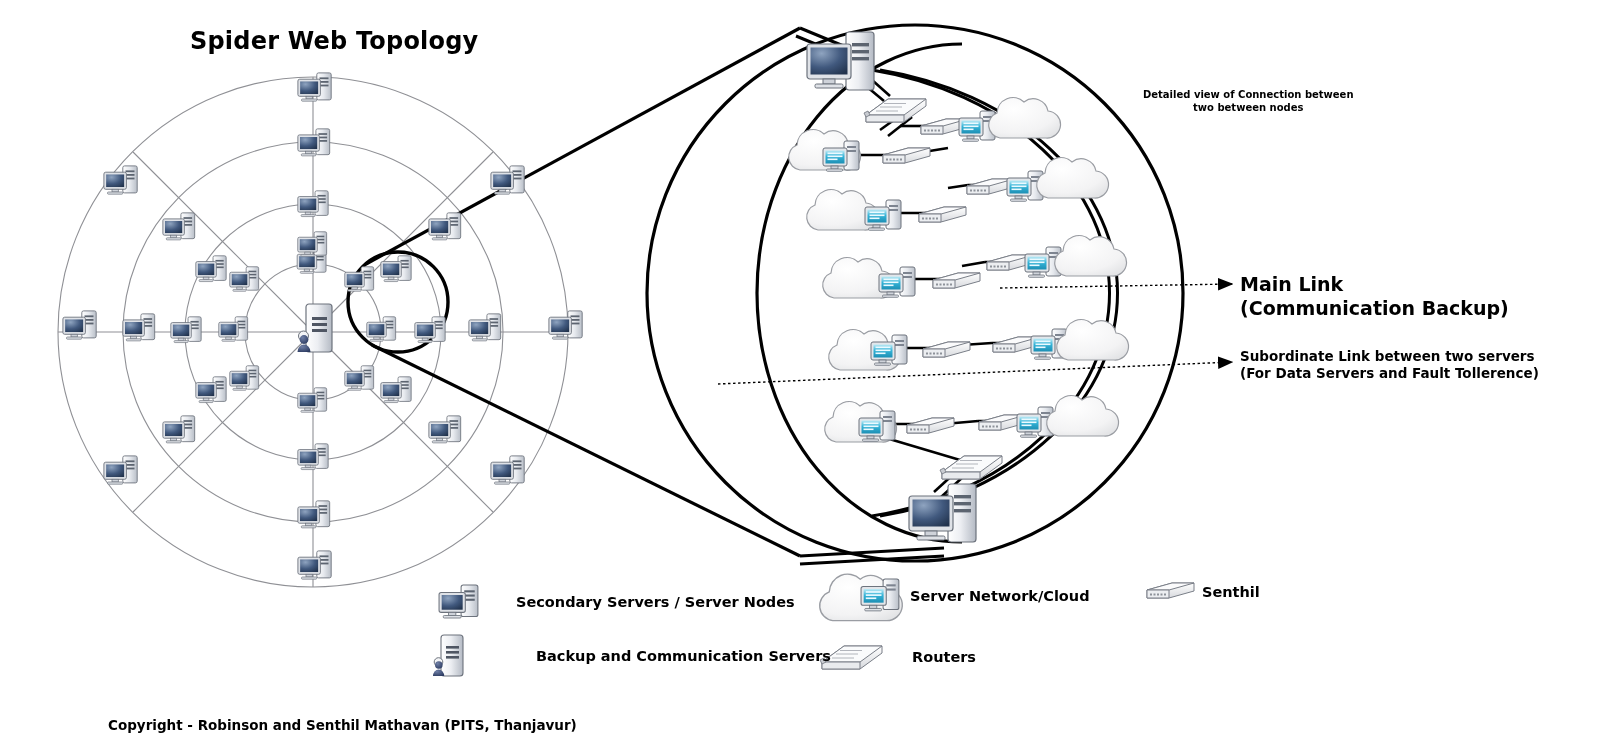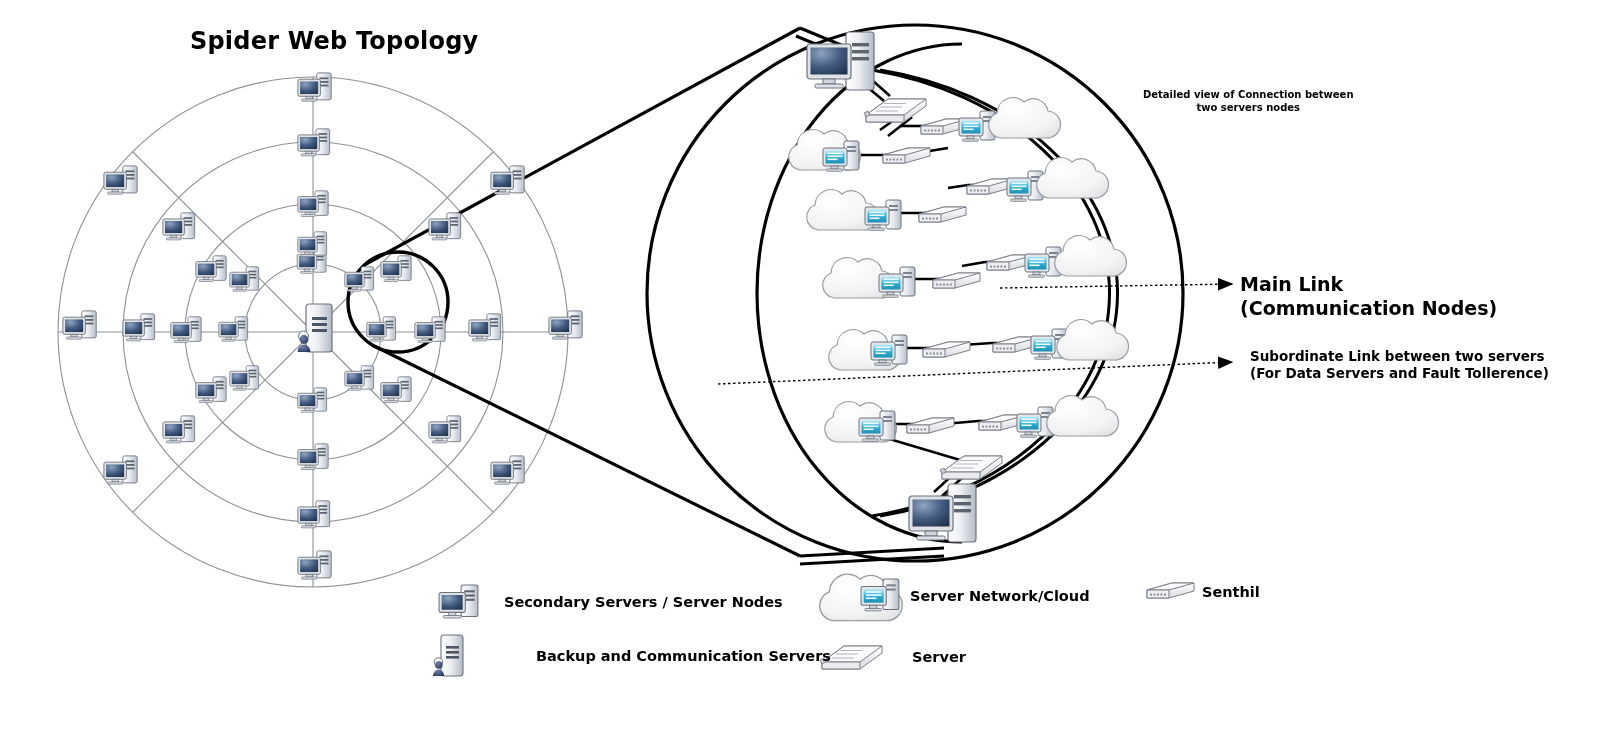--- a/index.html
+++ b/index.html
@@ -4,21 +4,21 @@
 <style>
   html,body{margin:0;padding:0;background:#ffffff;}
   body{width:1600px;height:751px;position:relative;overflow:hidden;
        font-family:"DejaVu Sans","Liberation Sans",sans-serif;color:#000;}
   #stage{position:absolute;left:0;top:0;width:1600px;height:751px;}
   svg.layer{position:absolute;left:0;top:0;width:1600px;height:751px;overflow:visible;}
   .txt{position:absolute;font-weight:bold;white-space:pre;line-height:1.25;}
   #title{left:190px;top:26px;font-size:24px;letter-spacing:.2px;}
   #detail-note{left:1143px;top:89px;font-size:10px;text-align:center;}
   #main-link{left:1240px;top:273px;font-size:19px;}
-  #sub-link{left:1240px;top:348px;font-size:13.5px;margin-left:10px;}
+  #sub-link{left:1240px;top:348px;font-size:13.5px;}
   #copyright{left:108px;top:717px;font-size:13.5px;}
   .lgl{position:absolute;font-size:14.5px;font-weight:bold;white-space:nowrap;}
 </style>
 </head>
 <body>
 
 <div id="stage">
 
   <svg class="layer" viewBox="0 0 1600 751">
     <defs>
@@ -331,26 +331,27 @@
     <use href="#pcDark" transform="translate(438,584) scale(1.05)"></use>
     <use href="#srvBackupSm" transform="translate(432,634)"></use>
     <use href="#cloudS" transform="translate(812,570) scale(1.15)"></use>
     <use href="#pcCyan" transform="translate(860,578) scale(1.05)"></use>
     <use href="#routerI" transform="translate(818,640)"></use>
     <use href="#switchI" transform="translate(1142,578)"></use>
   </svg>
 
   <div class="txt" id="title">Spider Web Topology</div>
 
-  <div class="txt" id="detail-note"><span>Detailed view of Connection between</span><br><span>two servers nodes</span></div>
-
-  <div class="txt" id="main-link"><span>Main Link</span><br><span>(Communication Nodes)</span></div>
+  <div class="txt" id="detail-note"><span>Detailed view of Connection between</span><br><span>two between nodes</span></div>
+
+  <div class="txt" id="main-link"><span>Main Link</span><br><span>(Communication Backup)</span></div>
 
   <div class="txt" id="sub-link"><span>Subordinate Link between two servers</span><br><span>(For Data Servers and Fault Tollerence)</span></div>
 
-  <div class="lgl" style="left:504px;top:594px;">Secondary Servers / Server Nodes</div>
+  <div class="lgl" style="left:516px;top:594px;">Secondary Servers / Server Nodes</div>
   <div class="lgl" style="left:488px;top:648px;margin-left:48px;">Backup and Communication Servers</div>
   <div class="lgl" style="left:910px;top:588px;">Server Network/Cloud</div>
-  <div class="lgl" style="left:912px;top:649px;">Server</div>
+  <div class="lgl" style="left:912px;top:649px;">Routers</div>
   <div class="lgl" style="left:1202px;top:584px;">Senthil</div>
 
+  <div class="txt" id="copyright">Copyright - Robinson and Senthil Mathavan (PITS, Thanjavur)</div>
 
 </div>
 
 </body></html>

